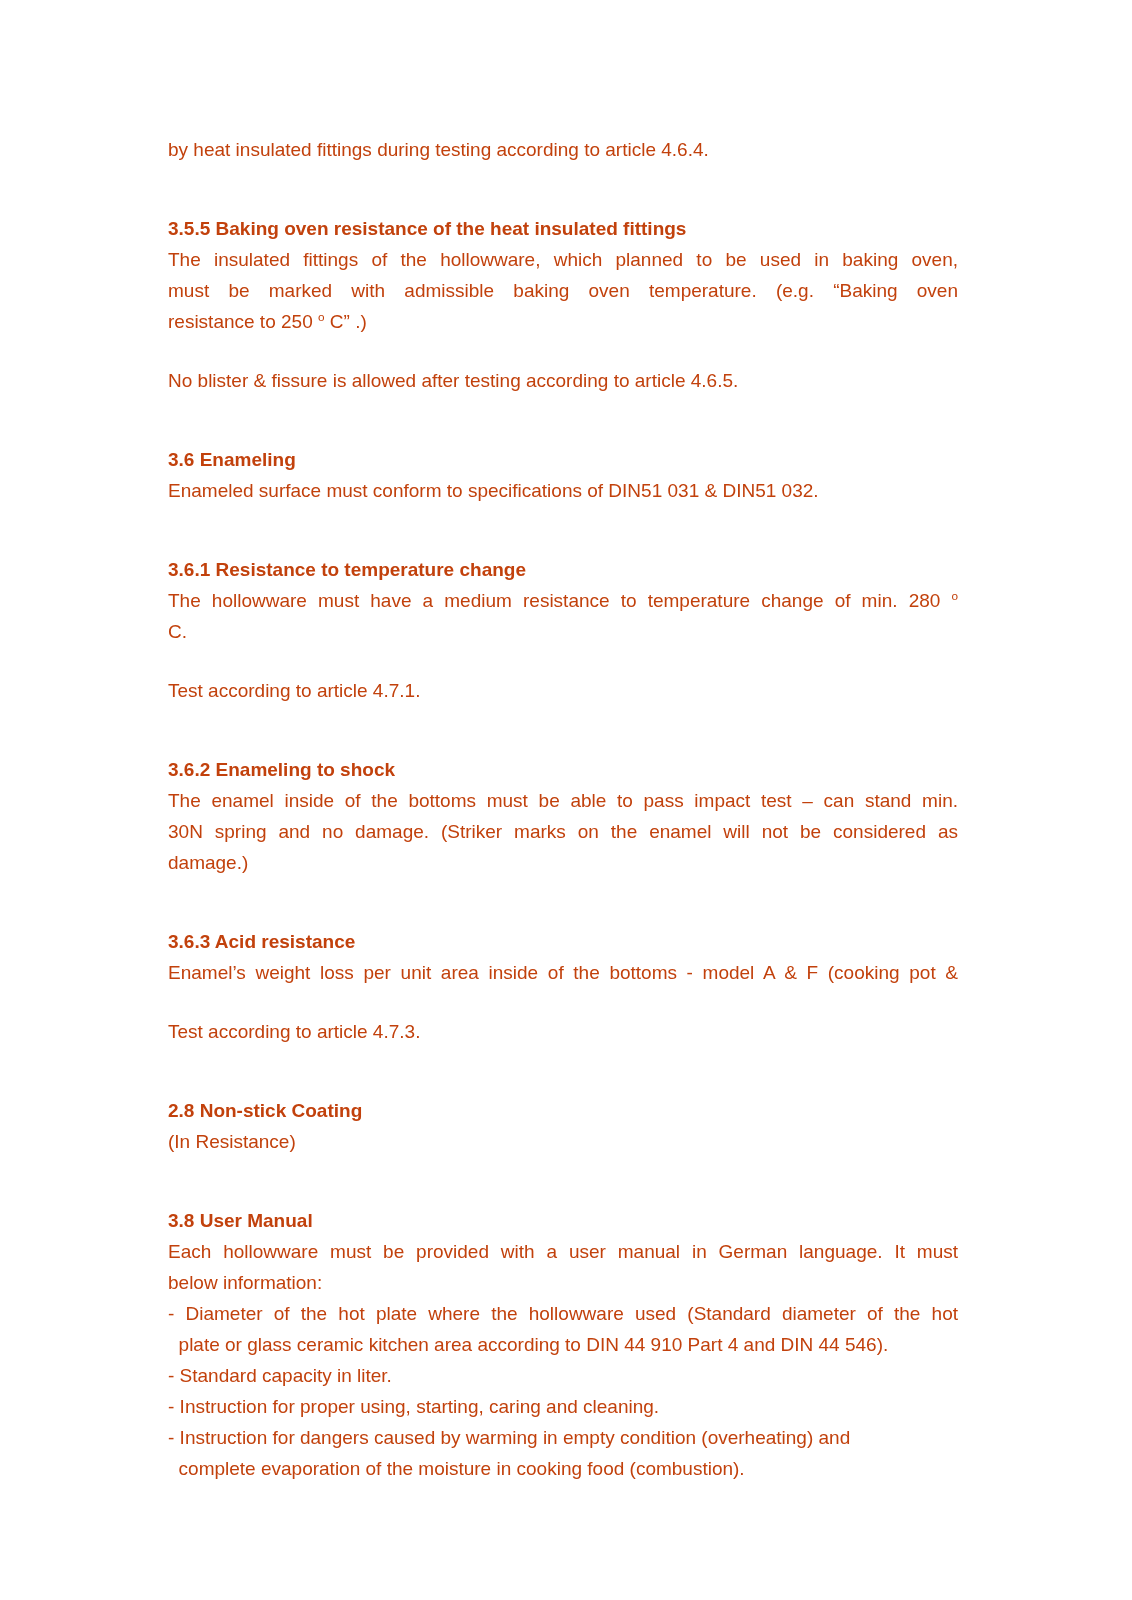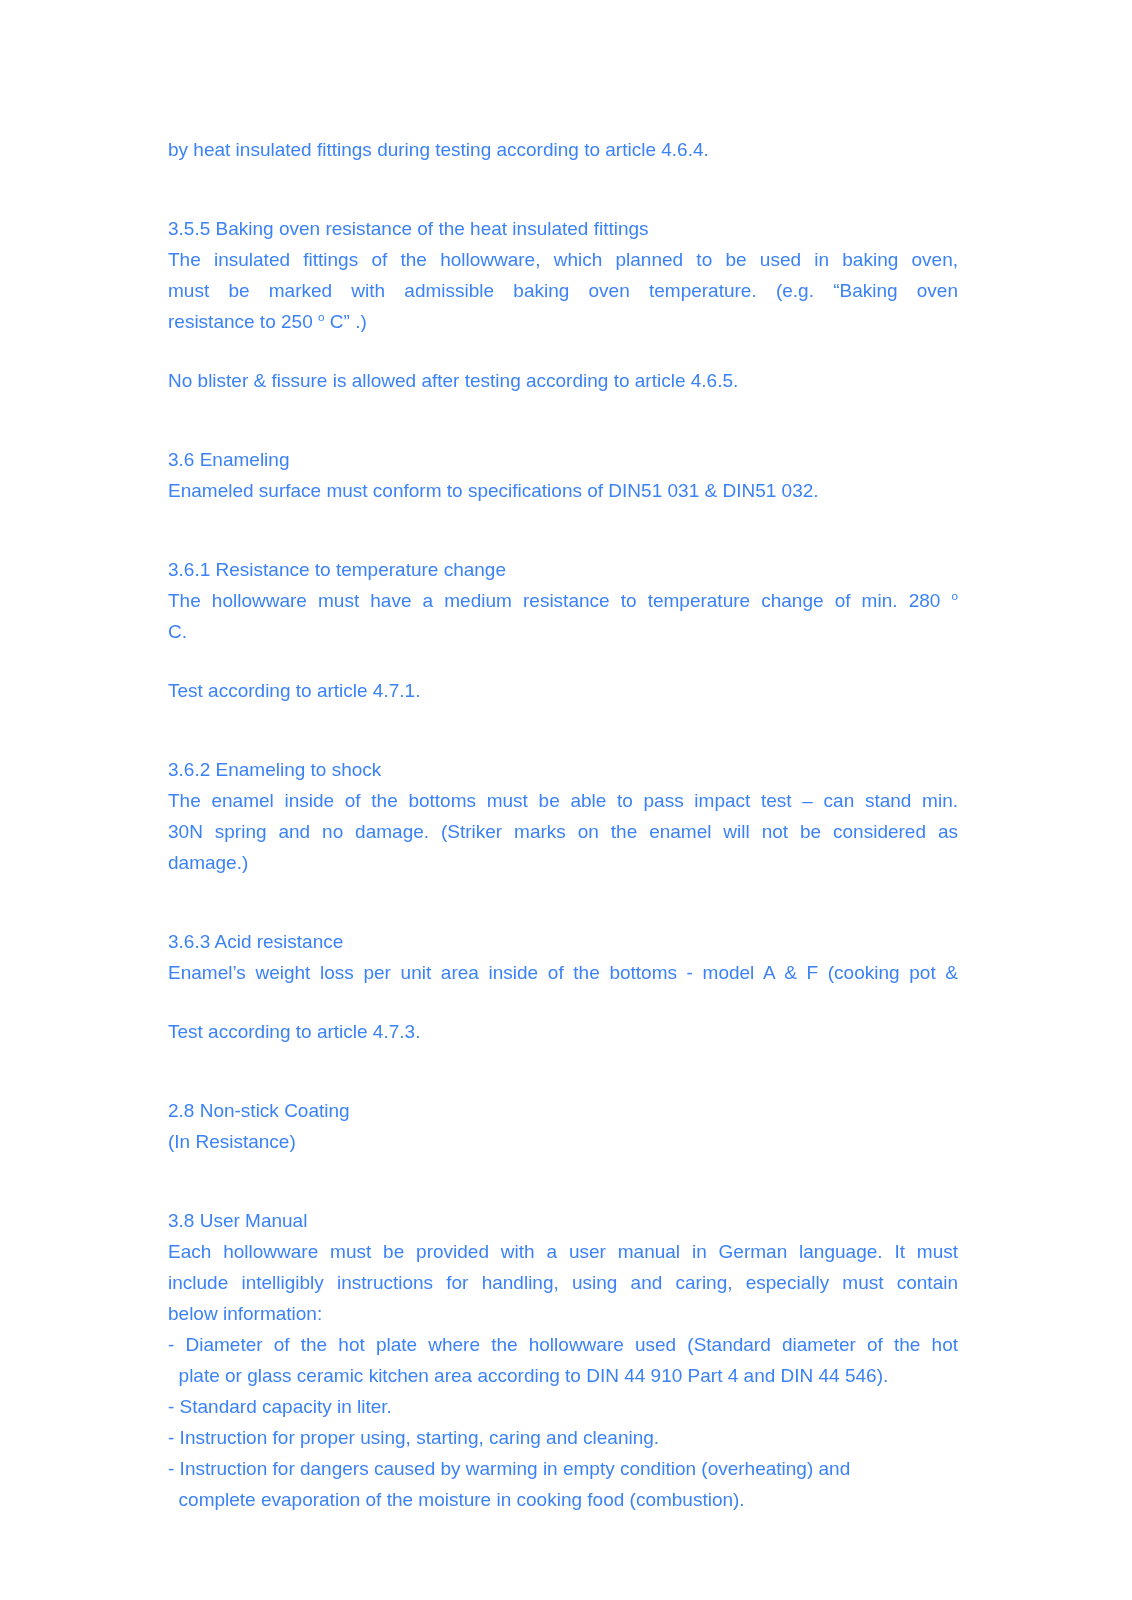--- a/index.html
+++ b/index.html
@@ -5,42 +5,42 @@
   html, body { margin: 0; padding: 0; }
   body {
     width: 1132px; height: 1600px;
     background: #ffffff;
     font-family: "Liberation Sans", sans-serif;
   }
   .page {
     position: relative;
     width: 1132px; height: 1600px;
     background: #ffffff;
-    color: #3b82f6;
+    color: #c2410c;
     overflow: hidden;
   }
   .content {
     position: absolute;
     left: 168px; top: 134px;
     width: 790px;
     font-size: 19px;
     line-height: 31px;
   }
   .block { margin: 0; }
   .block.gap { margin-top: 28px; }
   .line {
     white-space: pre-wrap;
     text-align: left;
   }
   .line.stretch {
     white-space: normal;
     text-align: justify;
     text-align-last: justify;
   }
-  .heading .line, .line.heading { font-weight: normal; margin-top: 48px; }
+  .heading .line, .line.heading { font-weight: bold; margin-top: 48px; }
   sup {
     font-size: 0.62em;
     line-height: 0;
     vertical-align: super;
   }
 </style>
 </head>
 <body>
 
 <div class="page">
@@ -96,21 +96,20 @@
         <div class="line heading">2.8 Non-stick Coating</div>
       </div>
       <div class="block">
         <div class="line">(In Resistance)</div>
       </div>
       <div class="block gap heading">
         <div class="line heading">3.8 User Manual</div>
       </div>
       <div class="block">
         <div class="line stretch">Each hollowware must be provided with a user manual in German language. It must</div>
-        <div class="line stretch">include intelligibly instructions for handling, using and caring, especially must contain</div>
         <div class="line">below information:</div>
       </div>
       <div class="block">
         <div class="line stretch">- Diameter of the hot plate where the hollowware used (Standard diameter of the hot</div>
         <div class="line">  plate or glass ceramic kitchen area according to DIN 44 910 Part 4 and DIN 44 546).</div>
       </div>
       <div class="block">
         <div class="line">- Standard capacity in liter.</div>
       </div>
       <div class="block">

